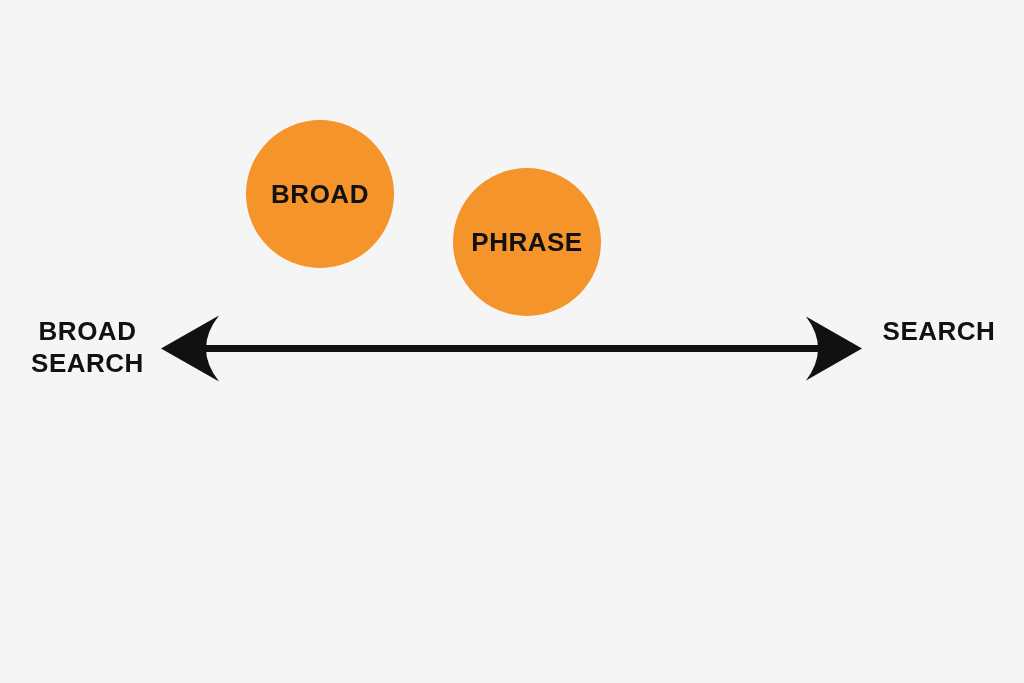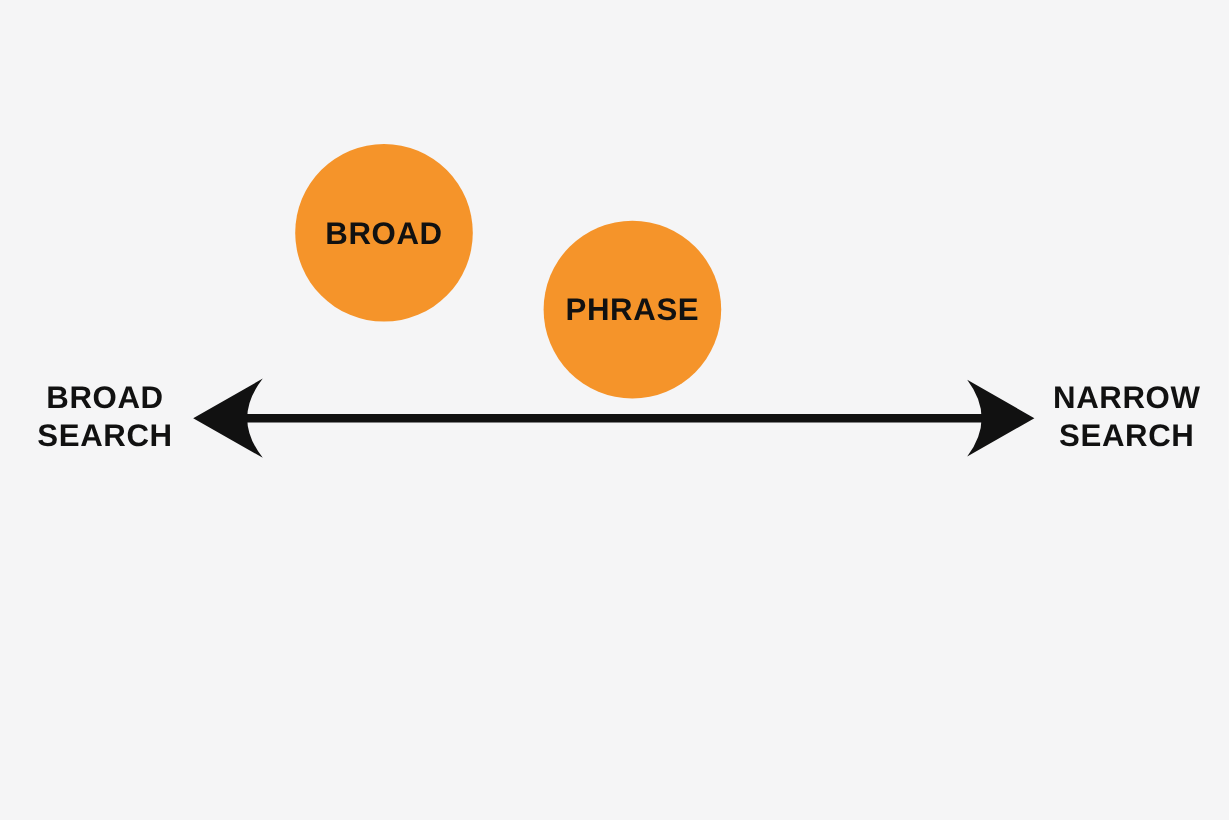--- a/index.html
+++ b/index.html
@@ -42,41 +42,40 @@
     border-radius: 50%;
     background: var(--circle-fill);
     display: flex;
     align-items: center;
     justify-content: center;
     font-weight: bold;
     font-size: 26px;
     letter-spacing: 0.5px;
   }
   .circle-broad  { left: 246px; top: 120px; width: 148px; height: 148px; }
-  .circle-phrase { left: 453px; top: 184px; width: 148px; height: 148px; }
+  .circle-phrase { left: 453px; top: 168px; width: 148px; height: 148px; }
   .circle-exact  { left: 630px; top: 280px; width: 157px; height: 157px; }
 </style>
 </head>
 <body>
 
 <div class="canvas">
 
   <svg class="arrow-svg" viewBox="0 0 1024 683" xmlns="http://www.w3.org/2000/svg" aria-hidden="true">
     <line x1="200" y1="348.5" x2="820" y2="348.5"></line>
     <path d="M161 348.5 L219 315.5 Q193 348.5 219 381.5 Z"></path>
     <path d="M862 348.5 L806 316.5 Q830 348.5 806 380.5 Z"></path>
   </svg>
 
   <div class="side-label left">
     <div>BROAD</div>
     <div>SEARCH</div>
   </div>
 
   <div class="side-label right">
-    <div>NARROW</div>
     <div>SEARCH</div>
   </div>
 
   <div class="circle circle-broad">
     <span>BROAD</span>
   </div>
 
   <div class="circle circle-phrase">
     <span>PHRASE</span>
   </div>

